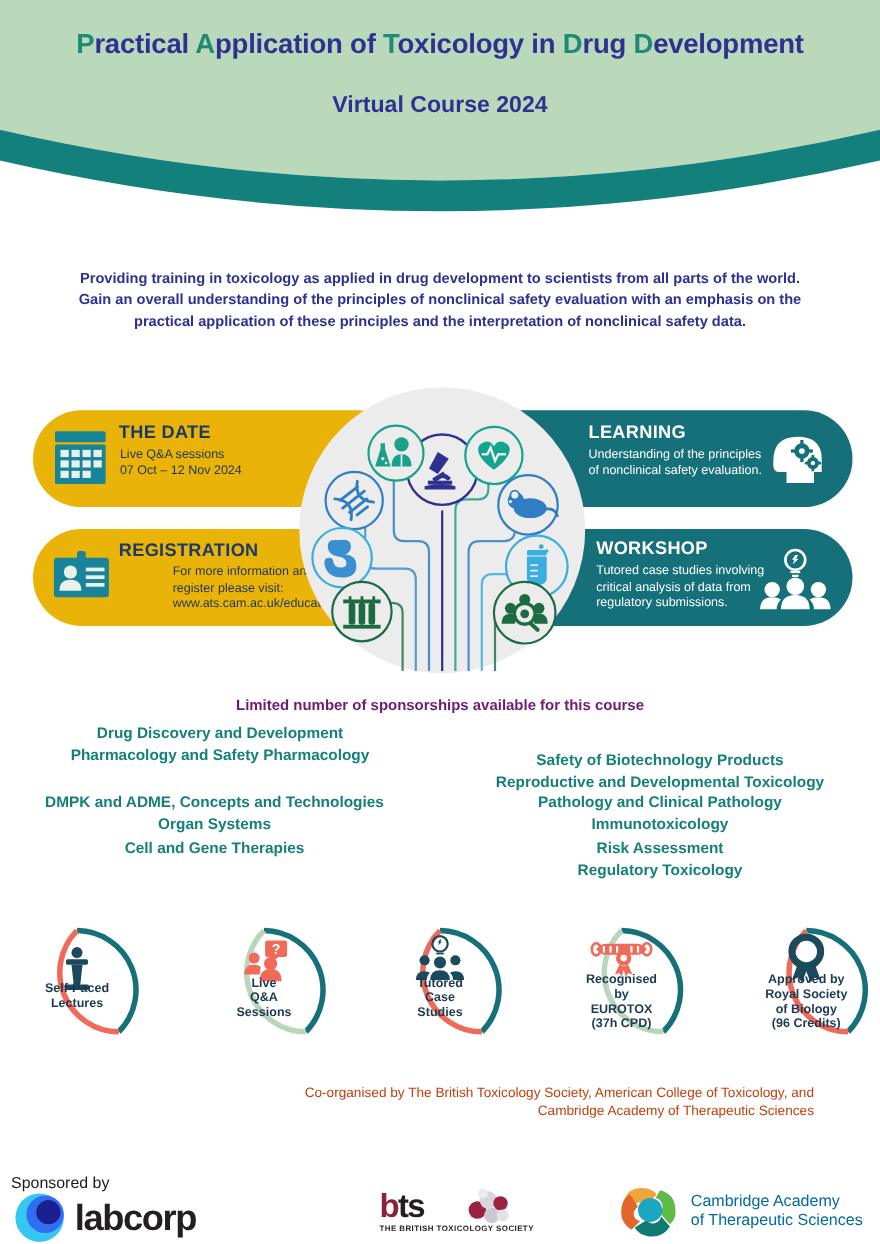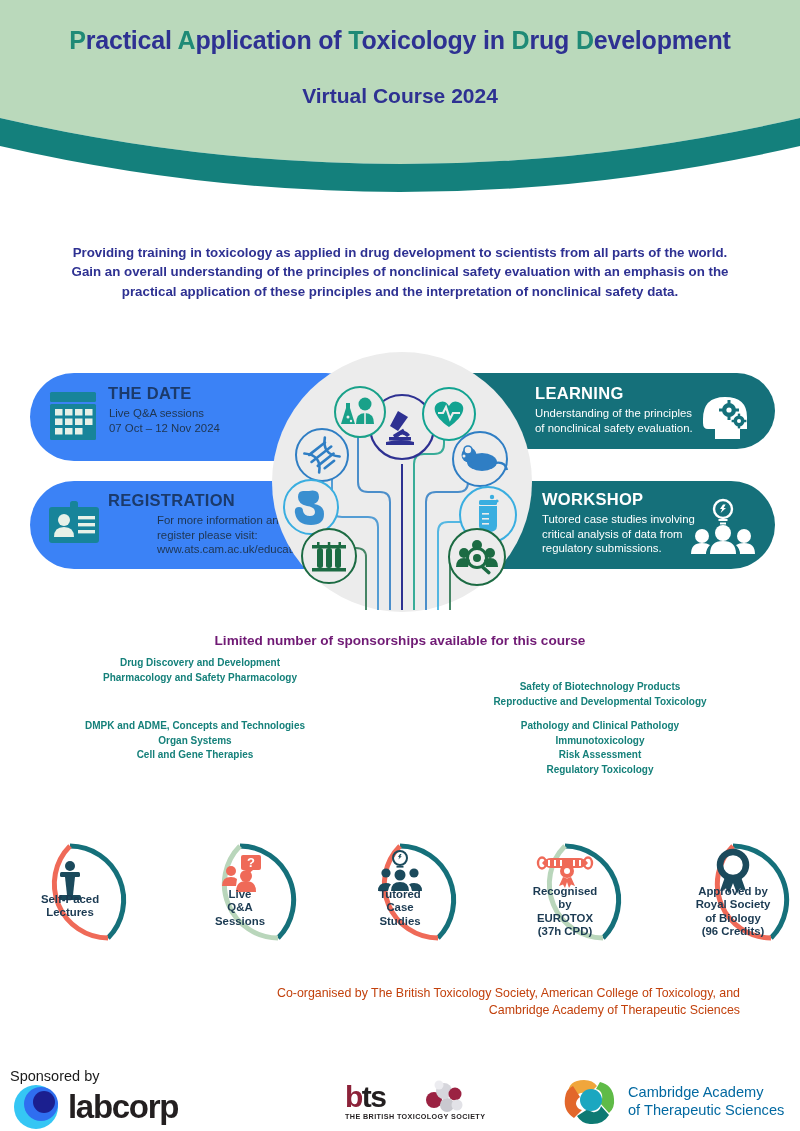--- a/index.html
+++ b/index.html
@@ -26,26 +26,26 @@
 
   
   #intro{
     position:absolute;left:12px;top:243px;width:776px;
     text-align:center;color:#2e3192;
     font-size:13.3px;font-weight:bold;line-height:1.45;
   }
 
   
   .pill{position:absolute;display:block;}
-  .pill.green{background:#3b82f6;}
+  .pill.green{background:#eab308;}
   .pill.teal{background:#15707a;}
 
   #pill-date{left:30px;top:373px;width:340px;height:88px;border-radius:44px;}
   #pill-reg{left:30px;top:481px;width:340px;height:88px;border-radius:44px;}
-  #pill-learn{left:430px;top:373px;width:345px;height:76px;border-radius:44px;}
+  #pill-learn{left:430px;top:373px;width:345px;height:88px;border-radius:44px;}
   #pill-work{left:430px;top:481px;width:345px;height:88px;border-radius:44px;}
 
   .pill-title{position:absolute;font-weight:bold;font-size:16.5px;letter-spacing:.3px;}
   .pill-body{position:absolute;font-size:11.4px;line-height:1.28;}
   .green .pill-title{color:#1b3a6b;}
   .green .pill-body{color:#1f3550;}
   .teal .pill-title{color:#ffffff;}
   .teal .pill-body{color:#ffffff;}
 
   #pill-date .pill-title{left:78px;top:11px;}
@@ -64,21 +64,21 @@
   #ico-work{left:260px;top:15px;}
 
   
   #hub{position:absolute;left:272px;top:352px;width:260px;height:260px;}
 
   
   #spons-line{
     position:absolute;left:0;top:633px;width:800px;text-align:center;
     font-size:13.6px;font-weight:bold;color:#701a75;
   }
-  .topic-col{position:absolute;font-size:10px;font-weight:bold;color:#15807a;line-height:1.45;text-align:center;}
+  .topic-col{position:absolute;font-size:14px;font-weight:bold;color:#15807a;line-height:1.45;text-align:center;}
   #topics-l1{left:15px;top:656px;width:370px;}
   #topics-r1{left:410px;top:656px;width:380px;margin-top:24px;}
   #topics-l2{left:5px;top:719px;width:380px;}
   #topics-r2{left:410px;top:719px;width:380px;}
 
   
   #features{position:absolute;left:0;top:835px;width:800px;height:135px;}
   .feat-label{
     position:absolute;width:116px;text-align:center;
     font-size:11.4px;font-weight:bold;color:#1b3a52;line-height:1.17;

